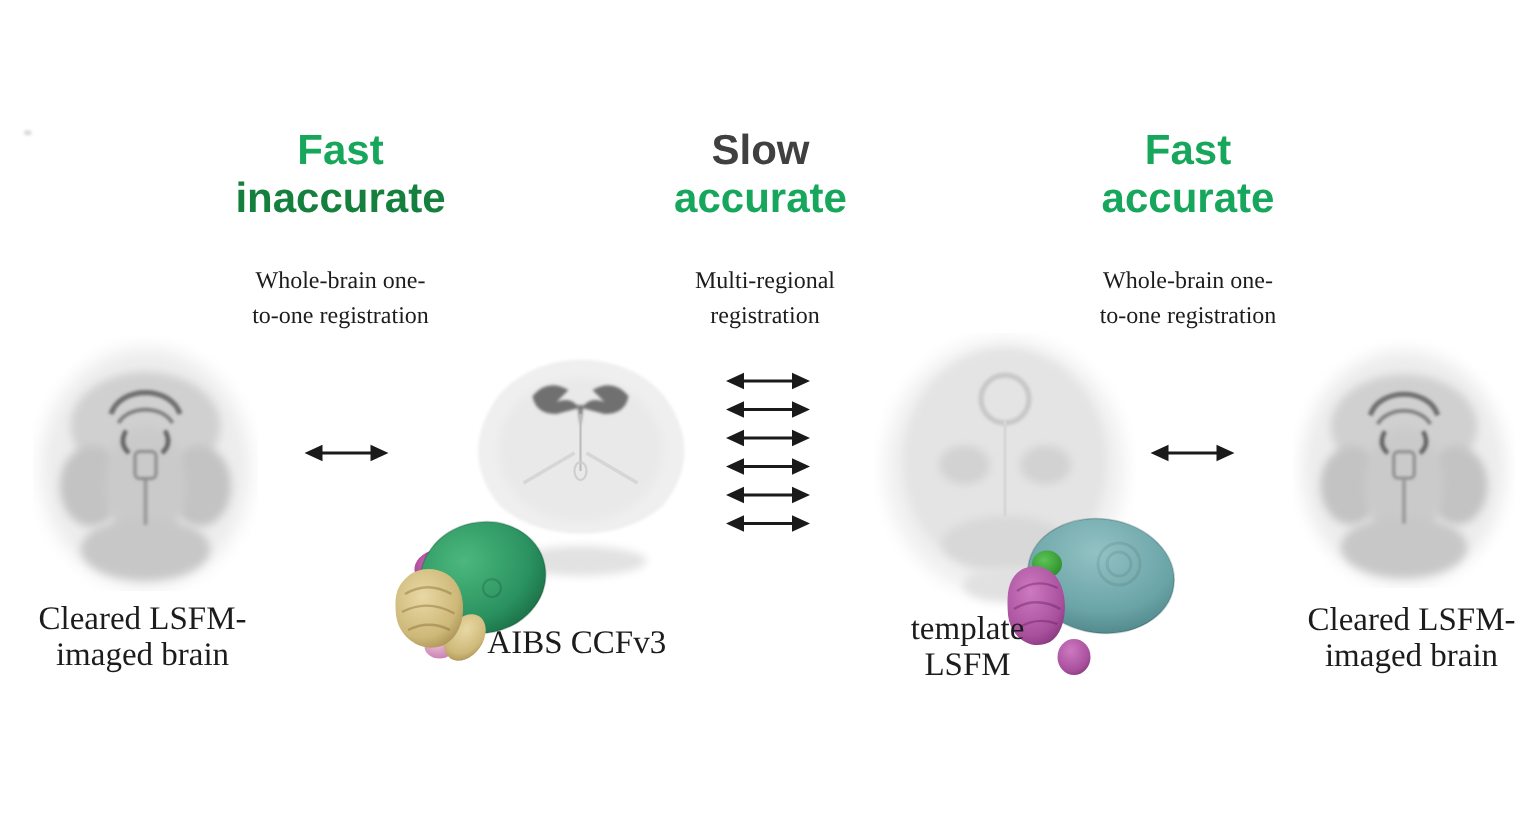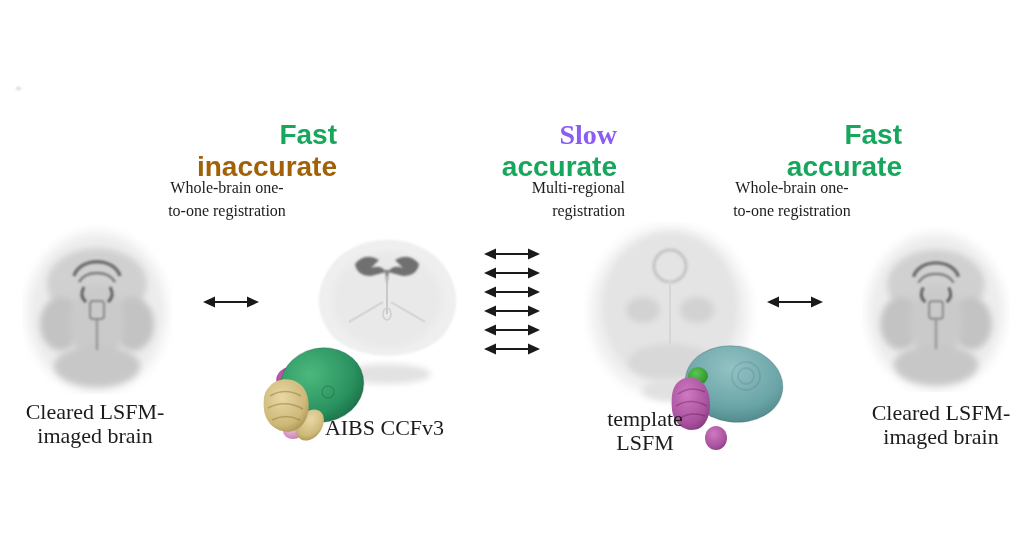--- a/index.html
+++ b/index.html
@@ -1,23 +1,23 @@
 <!DOCTYPE html>
 <html><head>
 <meta charset="utf-8">
 <style>
   html,body{margin:0;padding:0;background:#ffffff;}
   #canvas{
     position:relative;width:1024px;height:547px;background:#ffffff;
     overflow:hidden;font-family:"Liberation Serif",serif;color:#1c1c1c;
   }
   .hdr{
-    position:absolute;width:220px;text-align:right;
+    position:absolute;width:220px;text-align:center;
     font-family:"Liberation Sans",sans-serif;font-weight:700;
-    font-size:28px;line-height:32px;letter-spacing:0;margin-top:35px;
+    font-size:28px;line-height:32px;letter-spacing:0;
   }
   .method{
     position:absolute;width:230px;text-align:center;
     font-family:"Liberation Serif",serif;font-size:16px;line-height:23px;
   }
   .blabel{
     position:absolute;text-align:center;
     font-family:"Liberation Serif",serif;font-size:22px;line-height:24px;
   }
   .abs{position:absolute;}
@@ -73,36 +73,36 @@
         <stop offset="0%" stop-color="#5cc455"></stop>
           <stop offset="100%" stop-color="#2b8a29"></stop>
       </radialGradient>
     </defs>
   </svg>
 
   <div class="speck"></div>
 
   <div class="hdr" style="left:117px;top:84px;">
     <div style="color: rgb(23, 167, 92);">Fast</div>
-    <div style="color: #a16207;">inaccurate</div>
+    <div style="color: #15803d;">inaccurate</div>
   </div>
   <div class="hdr" style="left:397px;top:84px;">
-    <div style="color: #8b5cf6; font-family: Liberation Serif, serif;">Slow</div>
+    <div style="color: #404040;">Slow</div>
     <div style="color: rgb(23, 167, 92);">accurate</div>
   </div>
   <div class="hdr" style="left:682px;top:84px;">
     <div style="color: rgb(23, 167, 92);">Fast</div>
     <div style="color: rgb(23, 167, 92);">accurate</div>
   </div>
 
   <div class="method" style="left:112px;top:176px;">
     <div>Whole-brain one-</div>
     <div>to-one registration</div>
   </div>
-  <div class="method" style="left:395px;top:176px;text-align:right;">
+  <div class="method" style="left:395px;top:176px;">
     <div>Multi-regional</div>
     <div>registration</div>
   </div>
   <div class="method" style="left:677px;top:176px;">
     <div>Whole-brain one-</div>
     <div>to-one registration</div>
   </div>
 
   <svg class="abs" style="left:22px;top:224px;" width="150" height="170" viewBox="0 0 150 170">
     <ellipse cx="75" cy="88" rx="70" ry="80" fill="#ececec" filter="url(#fB5)"></ellipse>

